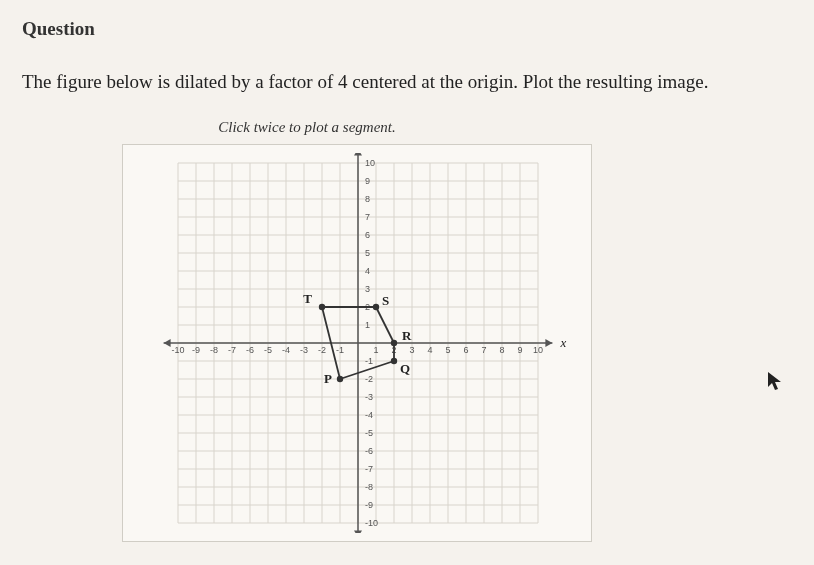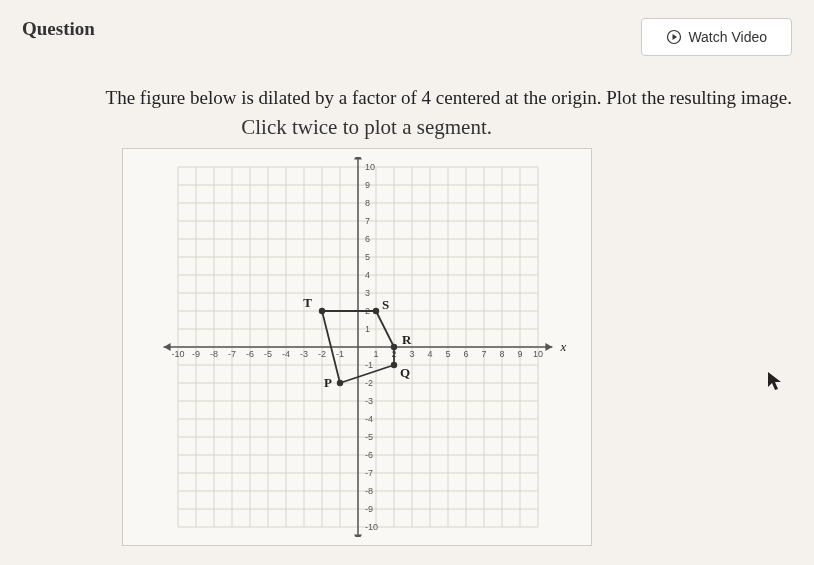--- a/index.html
+++ b/index.html
@@ -7,20 +7,21 @@
       font-family: Georgia, 'Times New Roman', serif; 
       background: #f5f2ed; 
       width: 814px; 
       height: 565px; 
       padding: 18px 22px;
       position: relative;
     }
     .header {
       display: flex;
       justify-content: space-between;
+      align-items: center;
       margin-bottom: 28px;
       gap: 42px;
     }
     .question-title {
       font-size: 19px;
       font-weight: bold;
       color: #333;
     }
     .buttons {
       display: flex;
@@ -35,30 +36,31 @@
       font-size: 14px;
       cursor: pointer;
       display: flex;
       align-items: center;
       gap: 6px;
       color: #333;
     }
     .prompt {
       font-size: 19px;
       color: #222;
+      margin-bottom: 20px;
       line-height: 1.5;
-      text-align: right;
     }
     .instructions {
-      text-align: right;
-      font-size: 21px;
+      text-align: center;
+      font-size: 15px;
       color: #333;
       margin-left: 100px;
       margin-bottom: 6px;
       width: 370px;
+      font-style: italic;
     }
     .instructions div { line-height: 1.4; }
     .chart-wrap {
       margin-left: 100px;
       background: #faf8f4;
       border: 1px solid #d0cdc5;
       width: 470px;
       padding: 8px 10px;
       position: relative;
     }
@@ -77,29 +79,20 @@
     .pt { fill: #333; }
     .seg { stroke: #333; stroke-width: 1.8; fill: none; }
     .arrowhead { fill: #555; }
   </style>
 </head>
 <body>
 
 <div class="header">
   <div class="question-title">Question</div>
   <div class="buttons">
-    <button class="btn">
-      <span>
-        <svg width="16" height="16" viewBox="0 0 16 16">
-            <circle cx="8" cy="8" r="6.5" fill="none" stroke="#333" stroke-width="1.2"></circle>
-            <polygon points="6.5,5 11,8 6.5,11" fill="#333"></polygon>
-          </svg>
-      </span>
-      <span>Watch Video</span>
-    </button>
   </div>
 </div>
 
 <div class="prompt">The figure below is dilated by a factor of 4 centered at the origin. Plot the resulting image.</div>
 
 <div class="instructions">
   <div>Click twice to plot a segment.</div>
 </div>
 
 <div class="chart-wrap">

